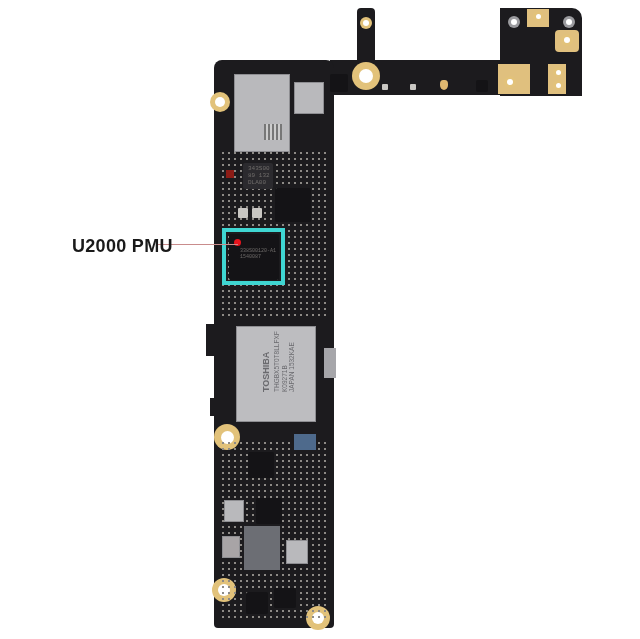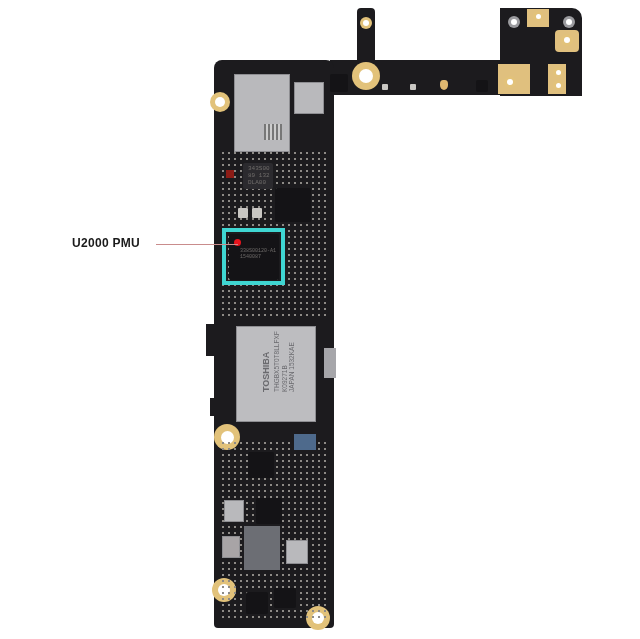--- a/index.html
+++ b/index.html
@@ -6,21 +6,21 @@
   body{width:640px;height:639px;position:relative;overflow:hidden;font-family:"Liberation Sans",sans-serif;}
   .abs{position:absolute;}
   .board{background:#1c1b1e;}
   .shield{background:#b9b9bc;border:1px solid #8e8e92;box-sizing:border-box;}
   .chip{background:#141316;border-radius:2px;}
   .gold-ring{position:absolute;border-radius:50%;background:#e2c27a;}
   .gold-ring::after{content:"";position:absolute;left:25%;top:25%;width:50%;height:50%;border-radius:50%;background:#fff;}
   .gold-pad{background:#e0c07e;}
   .smd{position:absolute;background:#c9c7c3;border-radius:1px;}
   .dots{position:absolute;background-image:radial-gradient(#8d8a86 1px,transparent 1.3px);background-size:6px 6px;}
-  .label{position:absolute;font-weight:bold;font-size:12px;color:#1a1a1a;letter-spacing:0.3px;text-align:right;}
+  .label{position:absolute;font-weight:bold;font-size:18px;color:#1a1a1a;letter-spacing:0.3px;text-align:right;}
   .leader{position:absolute;height:1px;background:#c98c8c;}
   .highlight{position:absolute;border:4px solid #3fd6d2;box-sizing:border-box;}
   .red-dot{position:absolute;width:7px;height:7px;border-radius:50%;background:#e8141d;}
   .chip-text{position:absolute;font-family:"Liberation Mono",monospace;font-size:6px;color:#6f6c6a;line-height:7px;white-space:pre;}
   .tosh{position:absolute;font-family:"Liberation Sans",sans-serif;font-size:8px;color:#6a6a6e;transform:rotate(-90deg);transform-origin:left top;white-space:pre;line-height:9px;}
 </style>
 </head>
 <body>
 
 <div>

